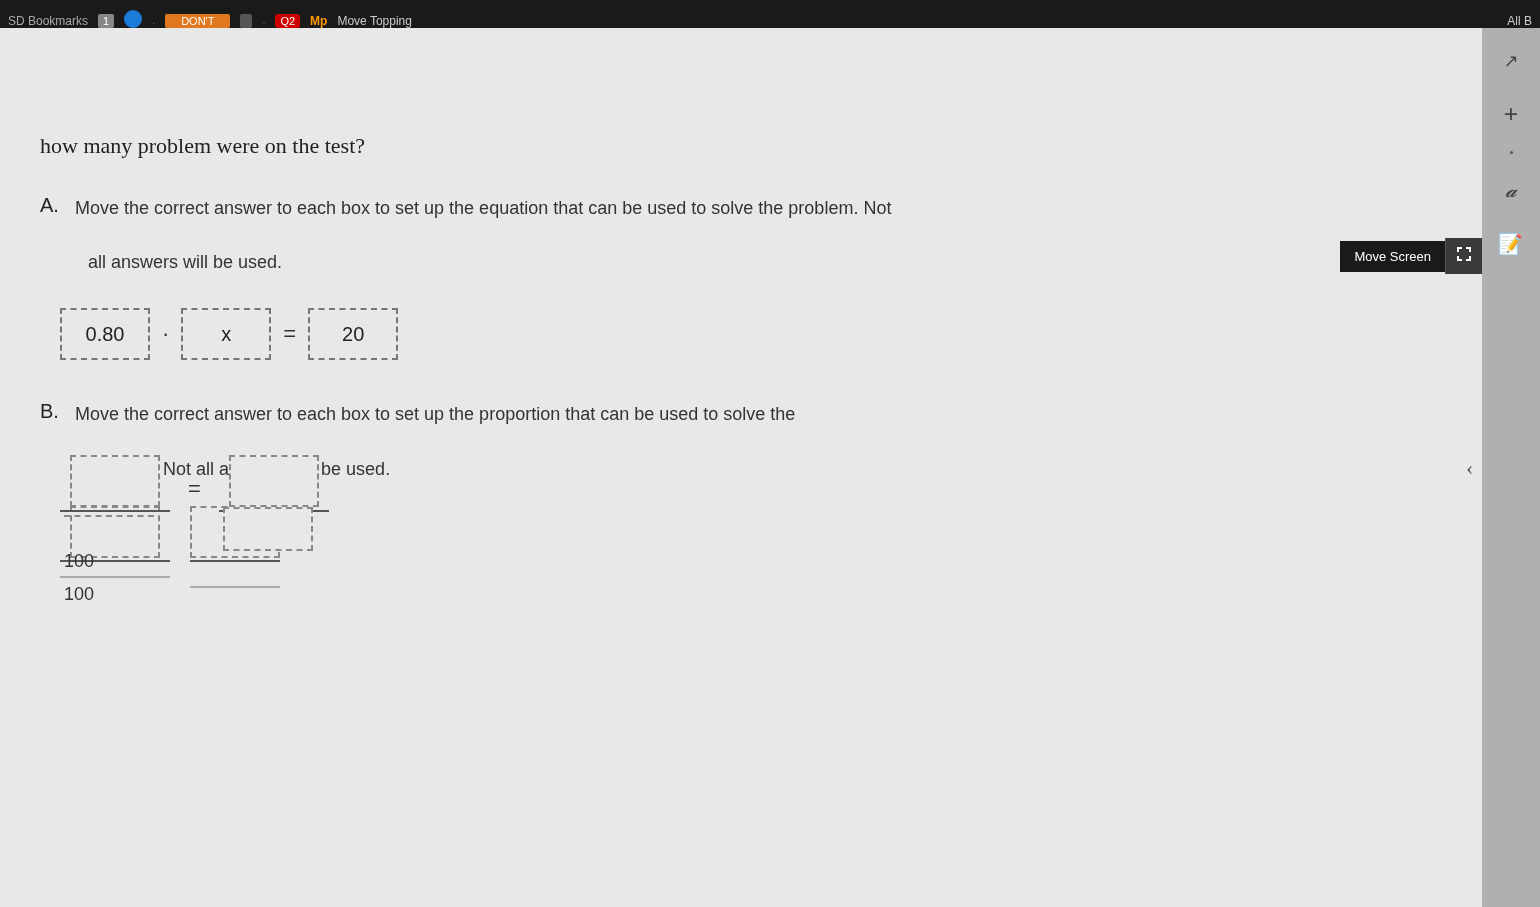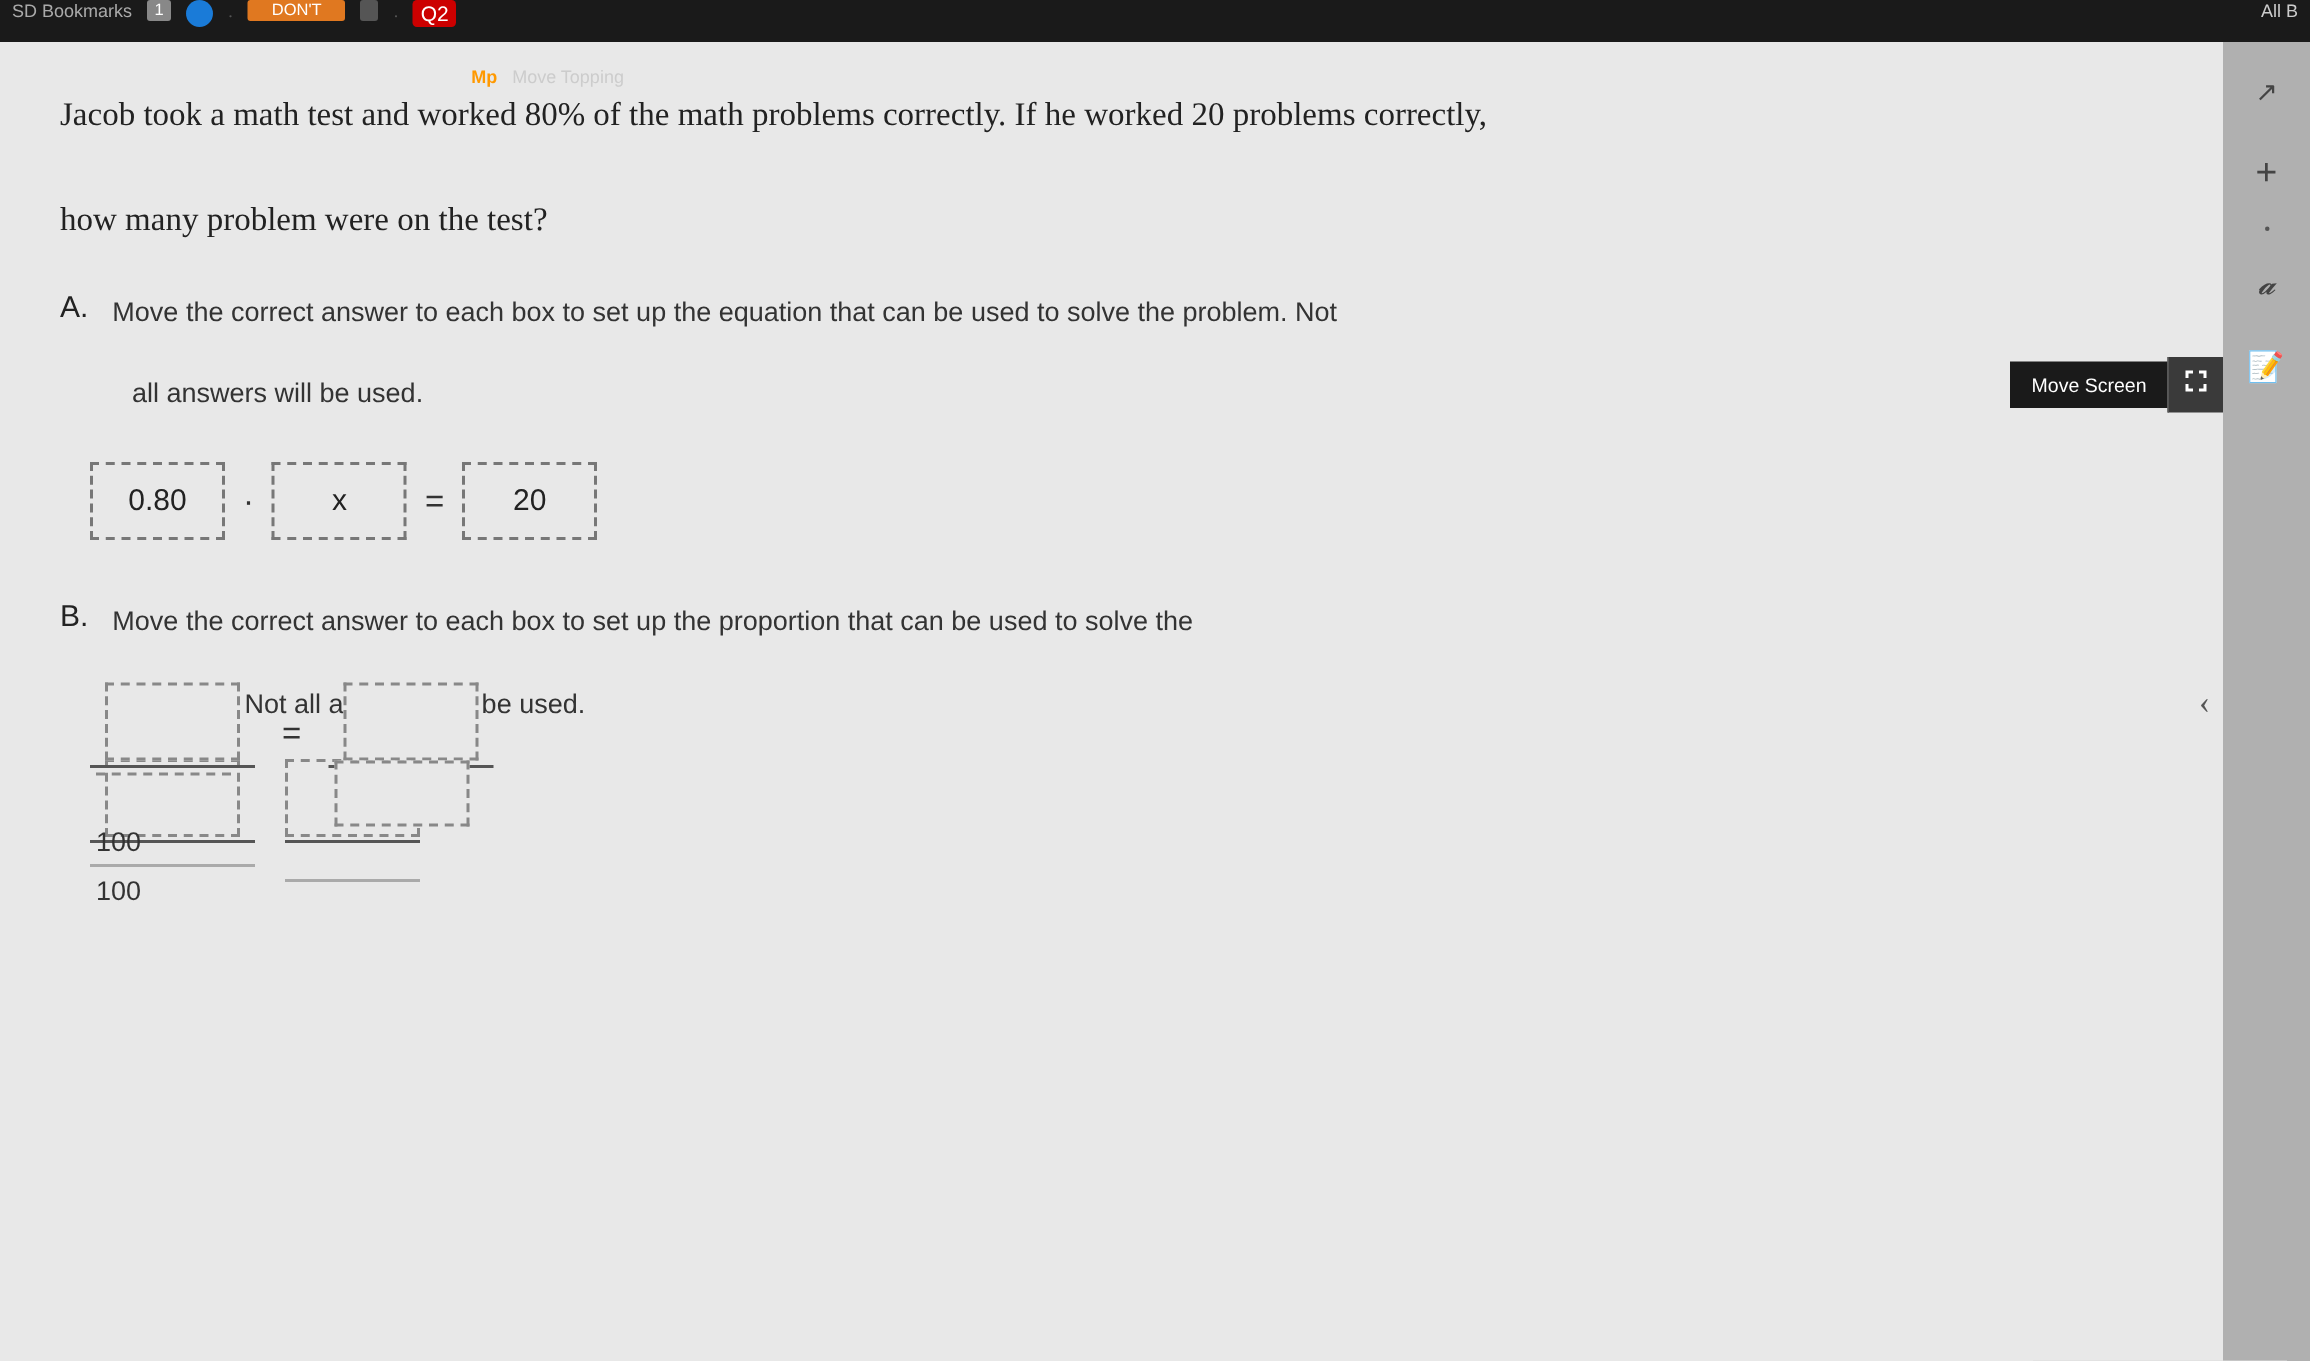--- a/index.html
+++ b/index.html
@@ -10,39 +10,39 @@
       height: 907px;
       overflow: hidden;
       position: relative;
     }
 
     
     .topbar {
       background: #1a1a1a;
       height: 28px;
       display: flex;
-      align-items: flex-start;
+      align-items: flex-end;
       padding: 0 8px;
       gap: 10px;
       position: relative;
       z-index: 10;
     }
     .topbar-text {
       color: #aaa;
       font-size: 12px;
       font-family: Arial, sans-serif;
     }
     .topbar-sep {
       color: #555;
       font-size: 12px;
     }
     .topbar-q2 {
       background: #c00;
       color: white;
-      font-size: 14px;
+      font-size: 11px;
       font-family: Arial, sans-serif;
       padding: 1px 5px;
       border-radius: 3px;
     }
     .topbar-cake {
       color: #ccc;
       font-size: 12px;
       font-family: Arial, sans-serif;
       margin-top: 44px;
     }
@@ -260,21 +260,21 @@
   <span class="topbar-cake" style="color:#f90;font-weight:bold;">Mp</span>
   <span class="topbar-cake">Move Topping</span>
   <span class="topbar-right">All B</span>
 </div>
 
 <div class="main-area">
 
   <div class="content">
 
     <div class="question-text">
-      <span>Jacob took a math test and worked 80% of the math problems correctly.  If he worked 20 problems correctly,</span><br>
+      <br>
       <br>
       <span>how many problem were on the test?</span>
     </div>
 
     <div class="part-a-section">
       <div style="display:flex; gap:16px; align-items:flex-start; margin-bottom:6px;">
         <span class="part-label">A.</span>
         <div class="part-desc">
           <span>Move the correct answer to each box to set up the equation that can be used to solve the problem.  Not</span>
         </div>

